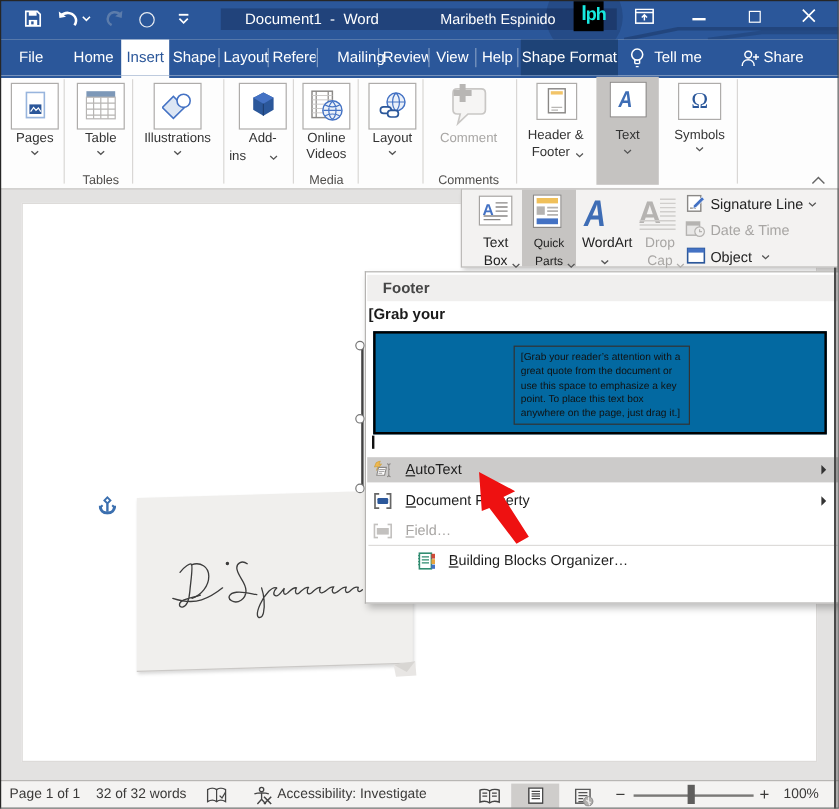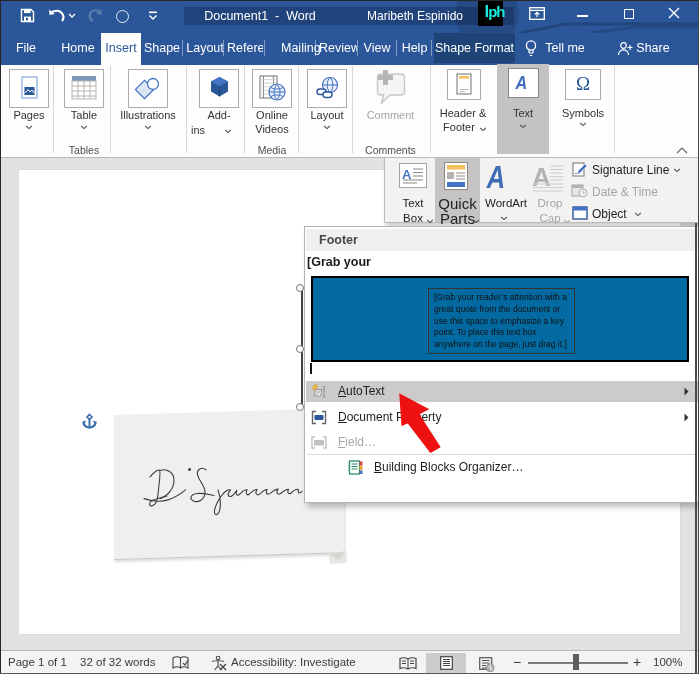--- a/index.html
+++ b/index.html
@@ -284,21 +284,21 @@
     </svg>
 
   <div class="abs" style="left:50px;top:0;width:45px;height:64px;background:#c6c4c2;"></div>
   <div class="abs" style="left:59px;top:4px;width:24px;height:28px;background:#fff;border:1px solid #8a8886;"></div>
   <svg class="abs" style="left:62px;top:7px;" width="18" height="22" viewBox="0 0 18 22">
     <rect x="0" y="0" width="18" height="4.5" fill="#f0c05a"></rect>
     <rect x="0" y="7" width="7" height="7" fill="#b5b3b1"></rect>
     <path d="M9 8 H18 M9 11 H18 M9 14 H18" stroke="#b5b3b1" stroke-width="1.4"></path>
     <rect x="0" y="17" width="18" height="5" fill="#4472c4"></rect>
   </svg>
-  <div class="abs" style="left:48px;top:38px;width:49px;font-size:15px;line-height:15px;color:#222;text-align:center;">Quick<br>Parts</div>
+  <div class="abs" style="left:48px;top:38px;width:49px;font-size:10px;line-height:15px;color:#222;text-align:center;">Quick<br>Parts</div>
   <svg class="abs" style="left:87px;top:61px;" width="8" height="5" viewBox="0 0 8 5">
       <path d="M1.2 1 L4 3.6 L6.8 1" stroke="#555" stroke-width="1.1" fill="none"></path>
     </svg>
 
   <svg class="abs" style="left:100px;top:5px;" width="26" height="28" viewBox="0 0 26 28">
     <text x="2" y="25" font-size="31" font-style="italic" font-weight="bold" fill="#3e6db5" font-family="Liberation Sans" transform="scale(0.82,1)">A</text>
   </svg>
   <div class="abs" style="left:95px;top:38px;width:52px;font-size:11.5px;line-height:15px;color:#222;text-align:center;">WordArt</div>
   <svg class="abs" style="left:115px;top:58px;" width="8" height="5" viewBox="0 0 8 5">
       <path d="M1.2 1 L4 3.6 L6.8 1" stroke="#555" stroke-width="1.1" fill="none"></path>

